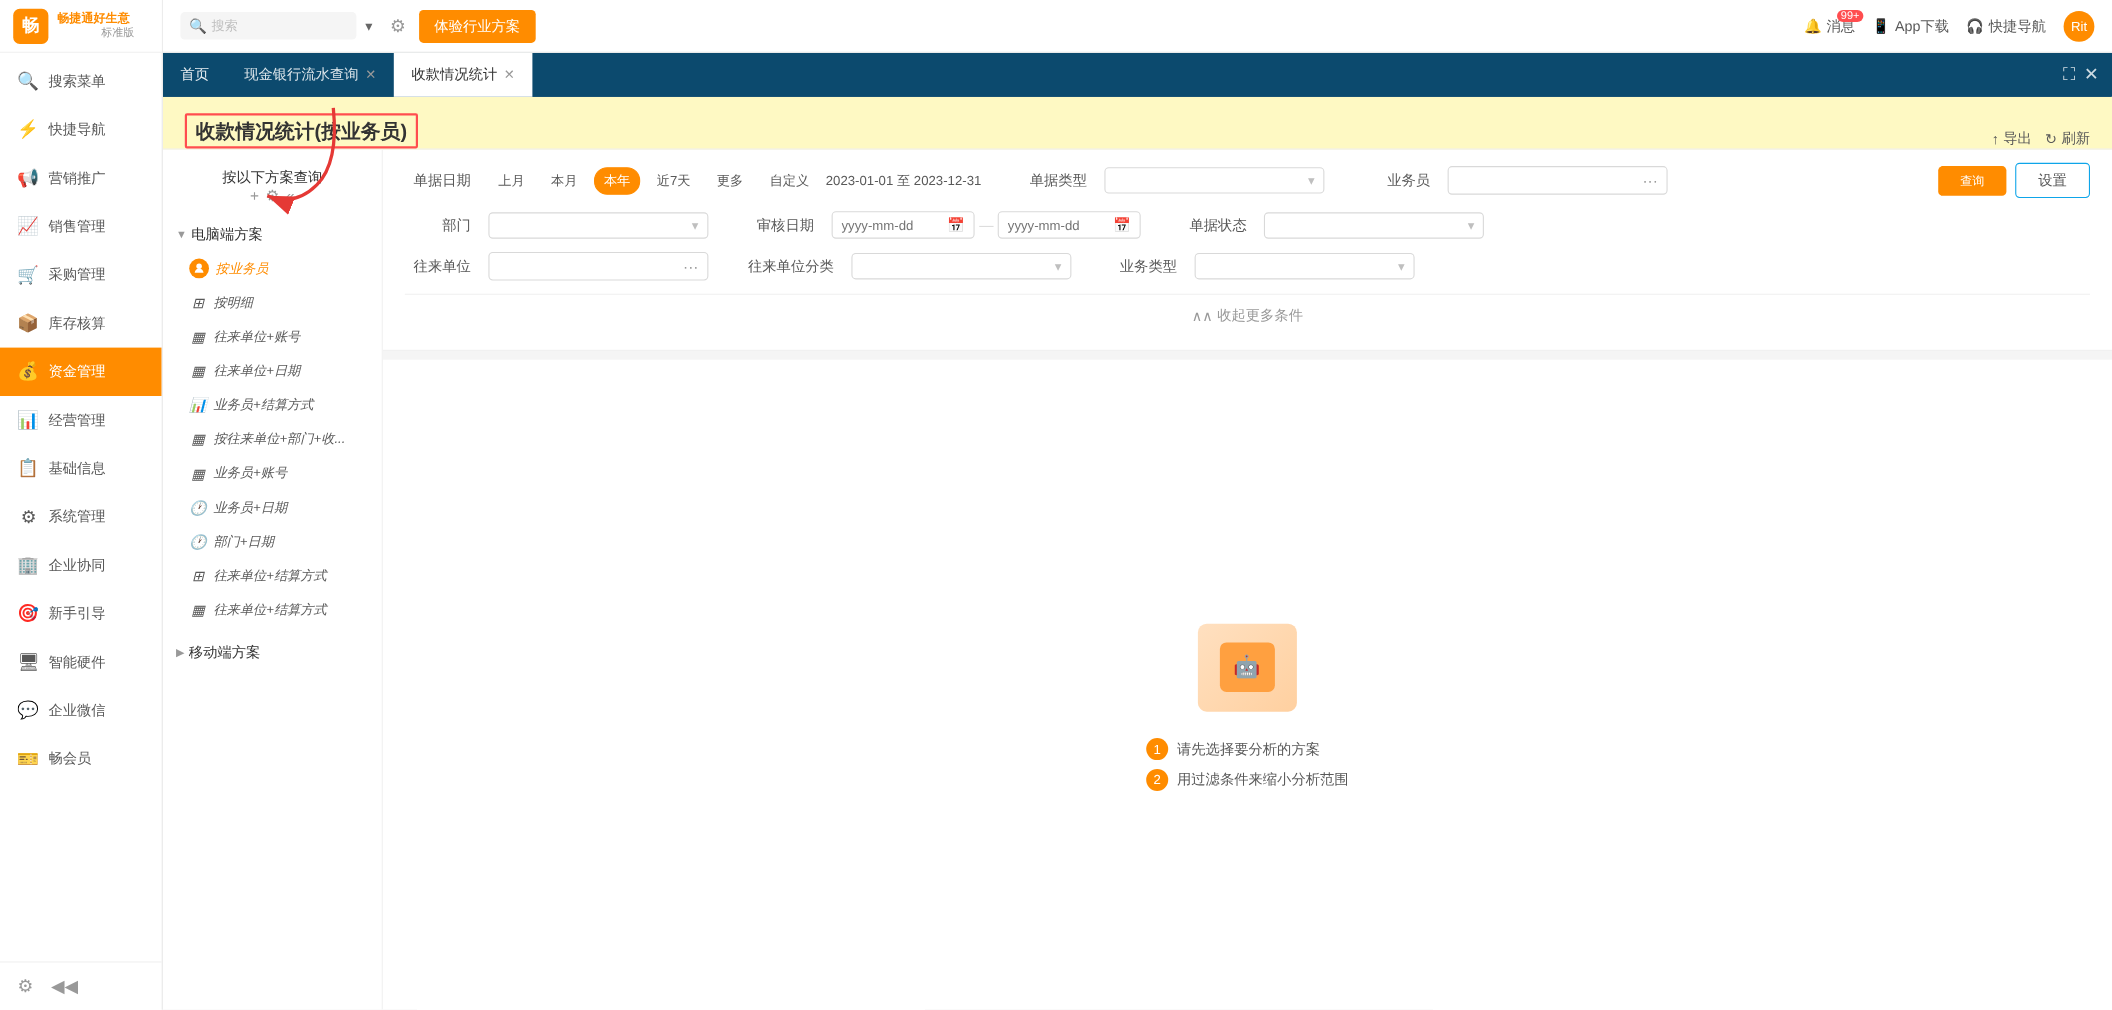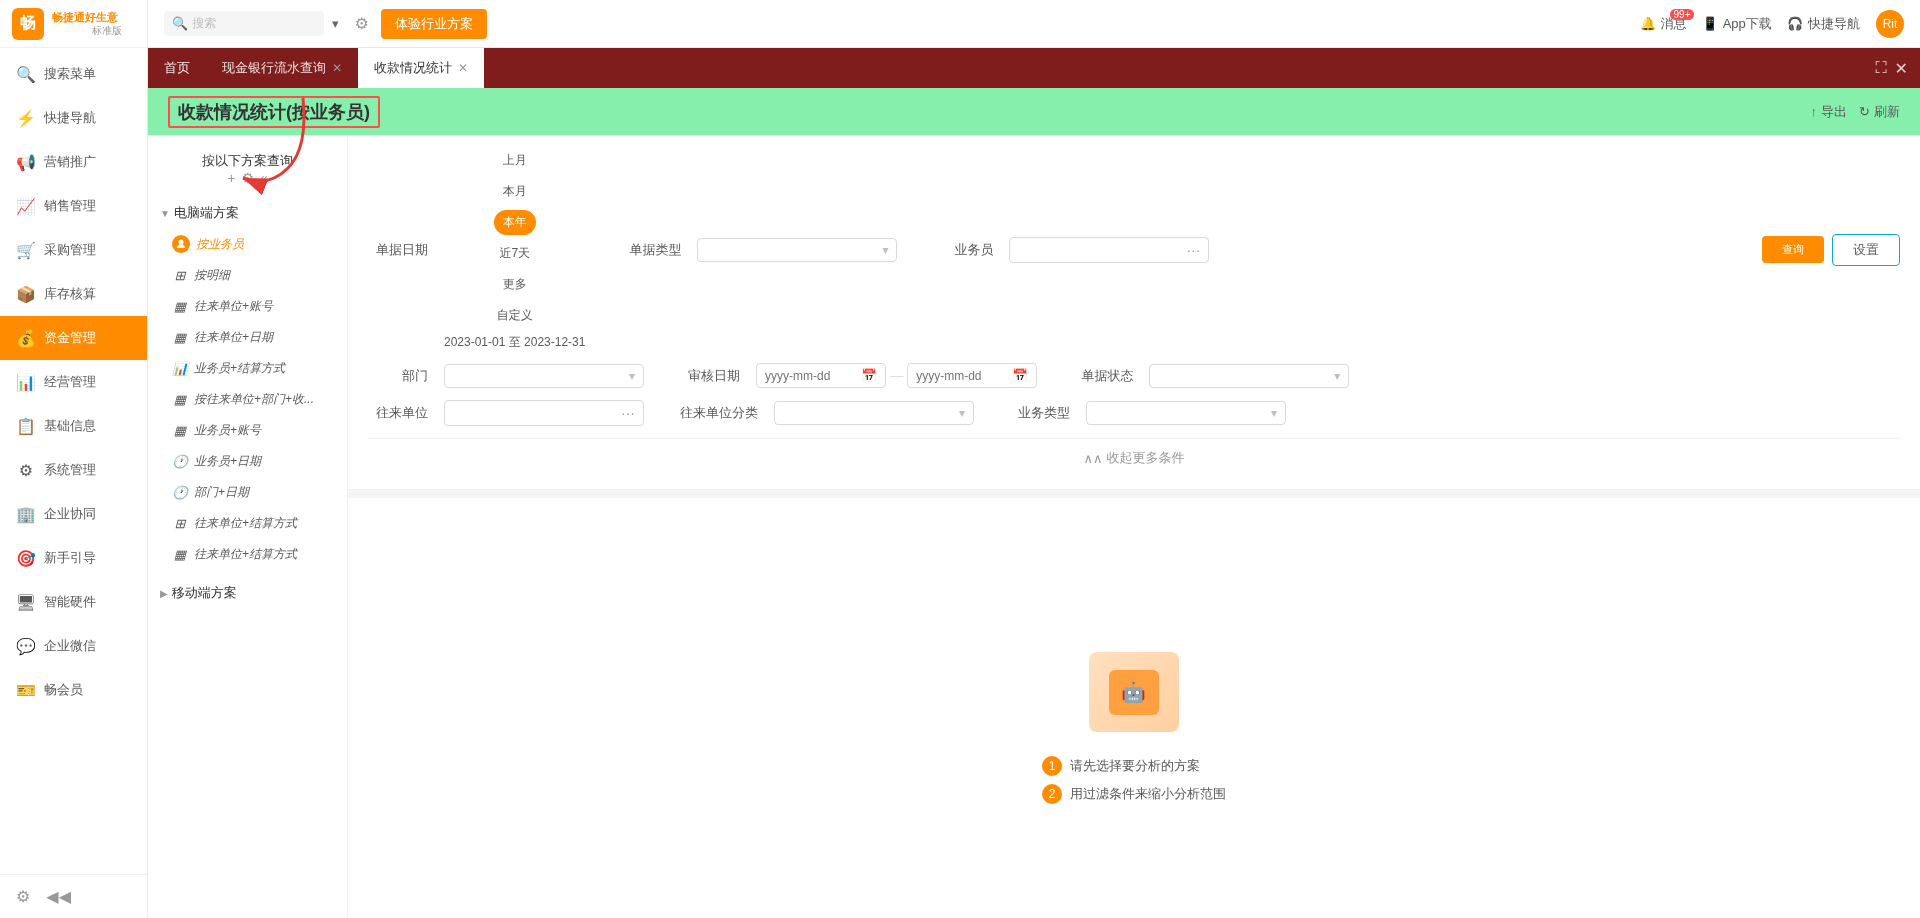--- a/index.html
+++ b/index.html
@@ -50,42 +50,42 @@
     }
     .th-right { display: flex; align-items: center; gap: 16px; }
     .th-msg { display: flex; align-items: center; gap: 4px; font-size: 13px; color: #595959; cursor: pointer; position: relative; }
     .badge { background: #ff4d4f; color: #fff; font-size: 10px; border-radius: 10px; padding: 0 4px; position: absolute; top: -6px; right: -8px; }
     .th-app, .th-service { display: flex; align-items: center; gap: 4px; font-size: 13px; color: #595959; cursor: pointer; }
     .th-user { width: 28px; height: 28px; background: #e0e0e0; border-radius: 50%; display: flex; align-items: center; justify-content: center; font-size: 12px; color: #666; cursor: pointer; }
 
     
     .tab-bar {
       position: fixed; left: 148px; top: 48px; right: 0; height: 40px;
-      background: #7f1d1d; display: flex; align-items: center; padding: 0 0 0 0;
+      background: #0c4a6e; display: flex; align-items: center; padding: 0 0 0 0;
       z-index: 99;
     }
     .tab-item {
       height: 40px; display: flex; align-items: center; padding: 0 16px; font-size: 13px;
       cursor: pointer; color: rgba(255,255,255,0.85); gap: 6px;
     }
     .tab-item.active { background: #fff; color: #333; }
     .tab-item .tab-close { font-size: 12px; color: #999; cursor: pointer; }
     .tab-home { color: rgba(255,255,255,0.9); }
     .tab-bar-right { margin-left: auto; display: flex; align-items: center; gap: 8px; padding-right: 12px; }
     .tab-bar-btn { color: rgba(255,255,255,0.8); font-size: 16px; cursor: pointer; }
 
     
     .main-content {
       position: fixed; left: 148px; top: 88px; right: 0; bottom: 0;
       background: #f5f5f5; overflow: hidden; display: flex; flex-direction: column;
     }
 
     
     .page-title-bar {
-      background: #86efac; height: 48px; display: flex; align-items: center; padding: 0 20px;
+      background: #fef9c3; height: 48px; display: flex; align-items: flex-end; padding: 0 20px;
       border-bottom: 1px solid #f0f0f0; justify-content: space-between;
     }
     .page-title {
       font-size: 18px; font-weight: bold; color: #333;
       border: 2px solid #ff4d4f; padding: 2px 8px; border-radius: 2px;
     }
     .page-title-actions { display: flex; align-items: center; gap: 12px; }
     .action-btn {
       display: flex; align-items: center; gap: 4px; font-size: 13px; color: #595959; cursor: pointer;
     }
@@ -124,21 +124,21 @@
     
     .right-panel { flex: 1; display: flex; flex-direction: column; overflow: hidden; }
 
     
     .filter-area {
       background: #fff; padding: 12px 20px; border-bottom: 1px solid #f0f0f0;
     }
     .filter-row { display: flex; align-items: center; gap: 16px; margin-bottom: 12px; flex-wrap: wrap; }
     .filter-row:last-child { margin-bottom: 0; }
     .filter-label { font-size: 13px; color: #595959; white-space: nowrap; min-width: 60px; text-align: right; }
-    .filter-date-group { display: flex; align-items: center; gap: 6px; flex-direction: column; }
+    .filter-date-group { display: flex; align-items: center; gap: 6px; }
     .date-btn {
       padding: 3px 8px; border-radius: 3px; font-size: 12px; cursor: pointer; color: #595959;
       background: #fff; border: 1px solid transparent;
     }
     .date-btn.active { background: #ff8c00; color: #fff; border-color: #ff8c00; border-radius: 12px; }
     .date-range { font-size: 12px; color: #595959; }
     .filter-select {
       display: flex; align-items: center; border: 1px solid #d9d9d9; border-radius: 4px;
       padding: 4px 8px; min-width: 160px; cursor: pointer; justify-content: space-between; gap: 8px;
       background: #fff;

